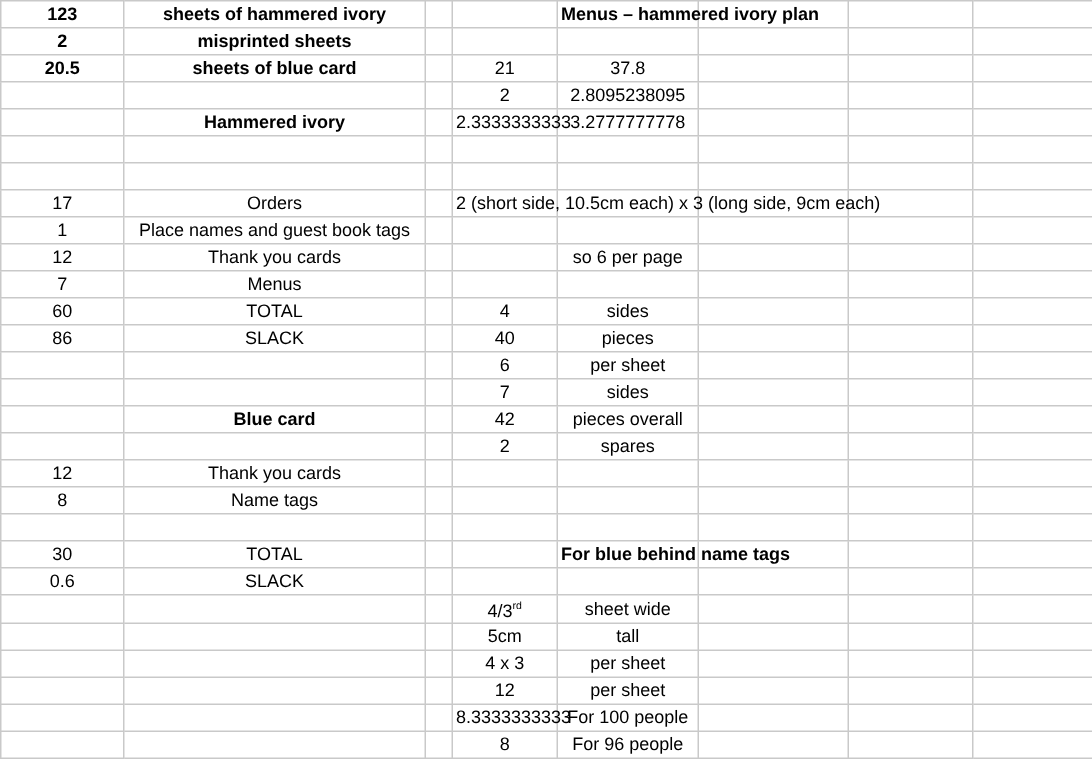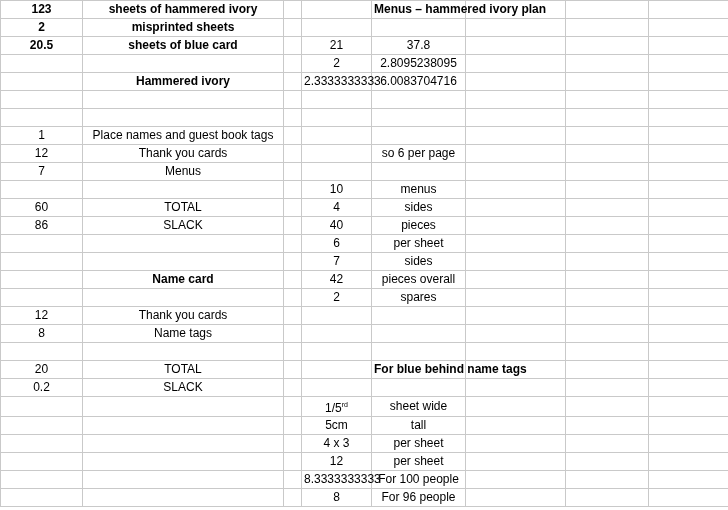--- a/index.html
+++ b/index.html
@@ -122,48 +122,60 @@
         <td></td>
         <td></td>
         <td></td>
       </tr>
 
       <tr>
         <td></td>
         <td class="bold">Hammered ivory</td>
         <td></td>
         <td>2.3333333333</td>
-        <td>6.0083704716</td>
-        <td></td>
-        <td></td>
-        <td></td>
-      </tr>
-
-      <tr>
-        <td></td>
-        <td></td>
-        <td></td>
-        <td></td>
-        <td></td>
-        <td></td>
-        <td></td>
-        <td></td>
-      </tr>
-
-      <tr>
-        <td></td>
-        <td></td>
-        <td></td>
-        <td></td>
-        <td></td>
-        <td></td>
-        <td></td>
-        <td></td>
-      </tr>
-
+        <td>3.2777777778</td>
+        <td></td>
+        <td></td>
+        <td></td>
+      </tr>
+
+      <tr>
+        <td></td>
+        <td></td>
+        <td></td>
+        <td></td>
+        <td></td>
+        <td></td>
+        <td></td>
+        <td></td>
+      </tr>
+
+      <tr>
+        <td></td>
+        <td></td>
+        <td></td>
+        <td></td>
+        <td></td>
+        <td></td>
+        <td></td>
+        <td></td>
+      </tr>
+
+      <tr>
+        <td>17</td>
+        <td>Orders</td>
+        <td></td>
+        <td class="ovf">
+            <span class="spill">2 (short side, 10.5cm each) x 3 (long side, 9cm each)</span>
+          </td>
+        <td></td>
+        <td></td>
+        <td></td>
+        <td></td>
+      </tr>
 
       <tr>
         <td>1</td>
         <td>Place names and guest book tags</td>
         <td></td>
         <td></td>
         <td></td>
         <td></td>
         <td></td>
         <td></td>
@@ -184,30 +196,20 @@
         <td>7</td>
         <td class="gray">Menus</td>
         <td></td>
         <td></td>
         <td></td>
         <td></td>
         <td></td>
         <td></td>
       </tr>
 
-      <tr>
-        <td></td>
-        <td></td>
-        <td></td>
-        <td>10</td>
-        <td>menus</td>
-        <td></td>
-        <td></td>
-        <td></td>
-      </tr>
 
       <tr>
         <td>60</td>
         <td class="gray">TOTAL</td>
         <td></td>
         <td>4</td>
         <td>sides</td>
         <td></td>
         <td></td>
         <td></td>
@@ -241,21 +243,21 @@
         <td></td>
         <td class="gray">7</td>
         <td class="gray">sides</td>
         <td></td>
         <td></td>
         <td></td>
       </tr>
 
       <tr>
         <td></td>
-        <td class="bold gray">Name card</td>
+        <td class="bold gray">Blue card</td>
         <td></td>
         <td>42</td>
         <td>pieces overall</td>
         <td></td>
         <td></td>
         <td></td>
       </tr>
 
       <tr>
         <td></td>
@@ -295,46 +297,46 @@
         <td></td>
         <td></td>
         <td></td>
         <td></td>
         <td></td>
         <td></td>
         <td></td>
       </tr>
 
       <tr>
-        <td class="gray3">20</td>
+        <td class="gray3">30</td>
         <td class="gray3">TOTAL</td>
         <td></td>
         <td></td>
         <td class="bold gray">For blue behind name tags</td>
         <td></td>
         <td></td>
         <td></td>
       </tr>
 
       <tr>
-        <td class="gray3">0.2</td>
+        <td class="gray3">0.6</td>
         <td class="gray3">SLACK</td>
         <td></td>
         <td></td>
         <td></td>
         <td></td>
         <td></td>
         <td></td>
       </tr>
 
       <tr>
         <td></td>
         <td></td>
         <td></td>
-        <td><span>1/5</span><sup class="ord">rd</sup></td>
+        <td><span>4/3</span><sup class="ord">rd</sup></td>
         <td class="gray">sheet wide</td>
         <td></td>
         <td></td>
         <td></td>
       </tr>
 
       <tr>
         <td></td>
         <td></td>
         <td></td>

